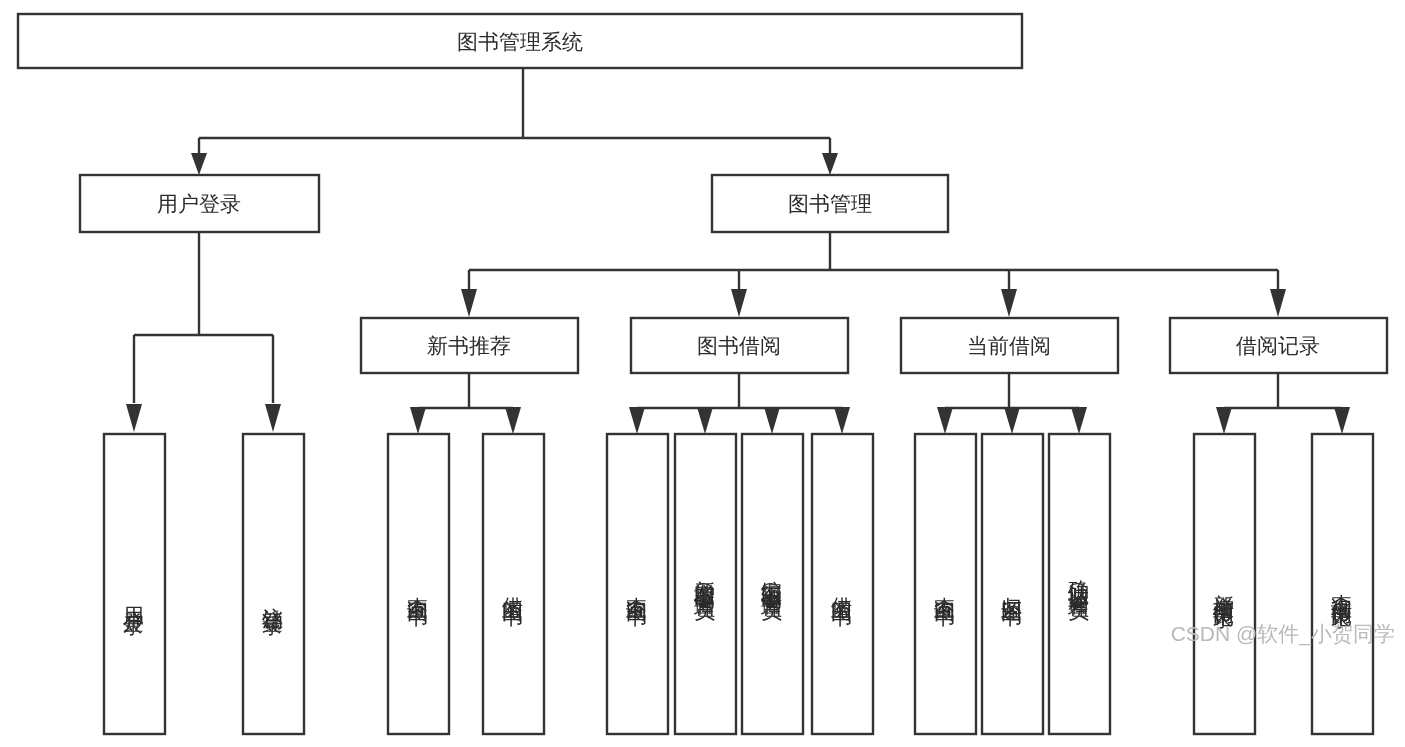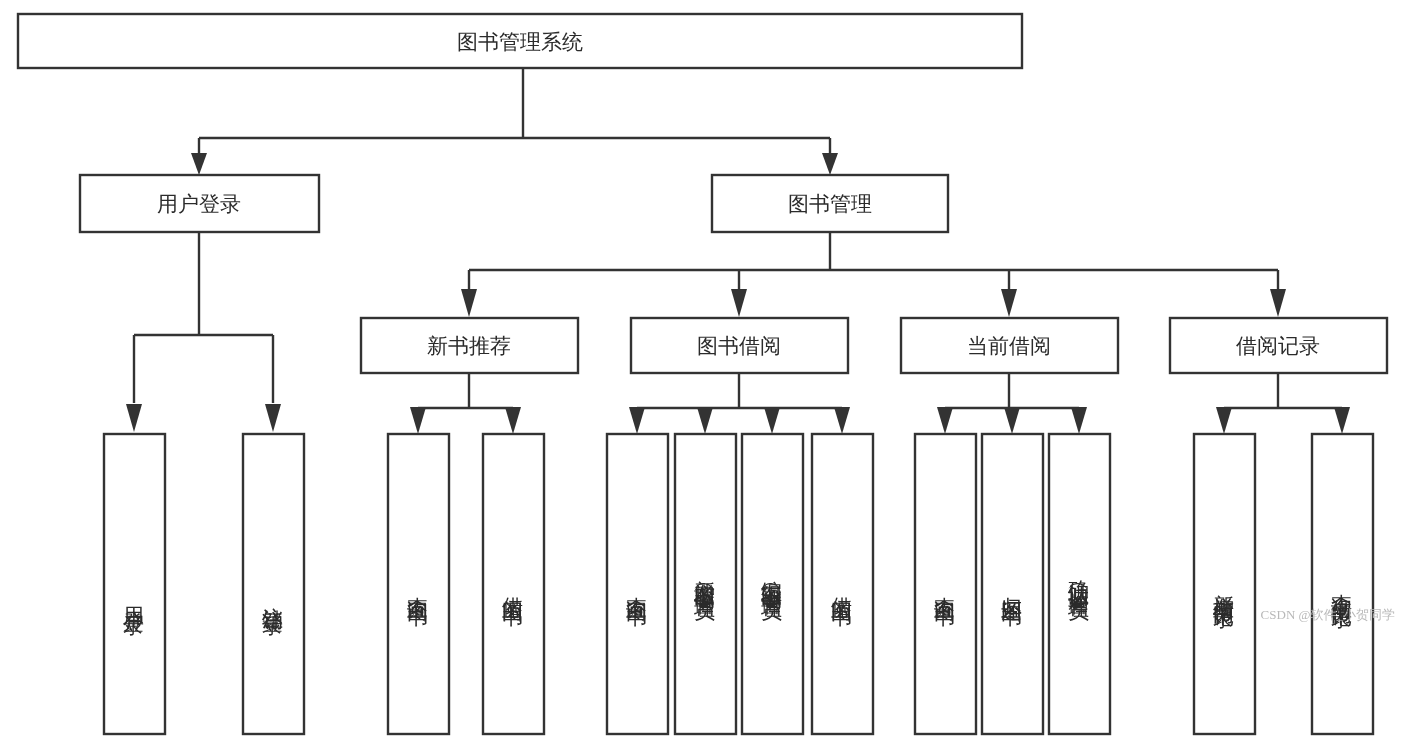--- a/index.html
+++ b/index.html
@@ -53,23 +53,23 @@
     font-size: 21px;
     fill: #2b2b2b;
     writing-mode: vertical-rl;
     text-orientation: upright;
     text-anchor: middle;
     letter-spacing: 3px;
   }
   .watermark {
     position: absolute;
     right: 10px;
-    bottom: 24px;
-    font-family: Liberation Serif, serif;
-    font-size: 13px;
+    bottom: 0;
+    font-family: Liberation Sans, sans-serif;
+    font-size: 21px;
     color: #b9b9b9;
     white-space: nowrap;
     user-select: none;
   }
 </style>
 </head>
 <body>
 
 <div id="diagram-root">
 

